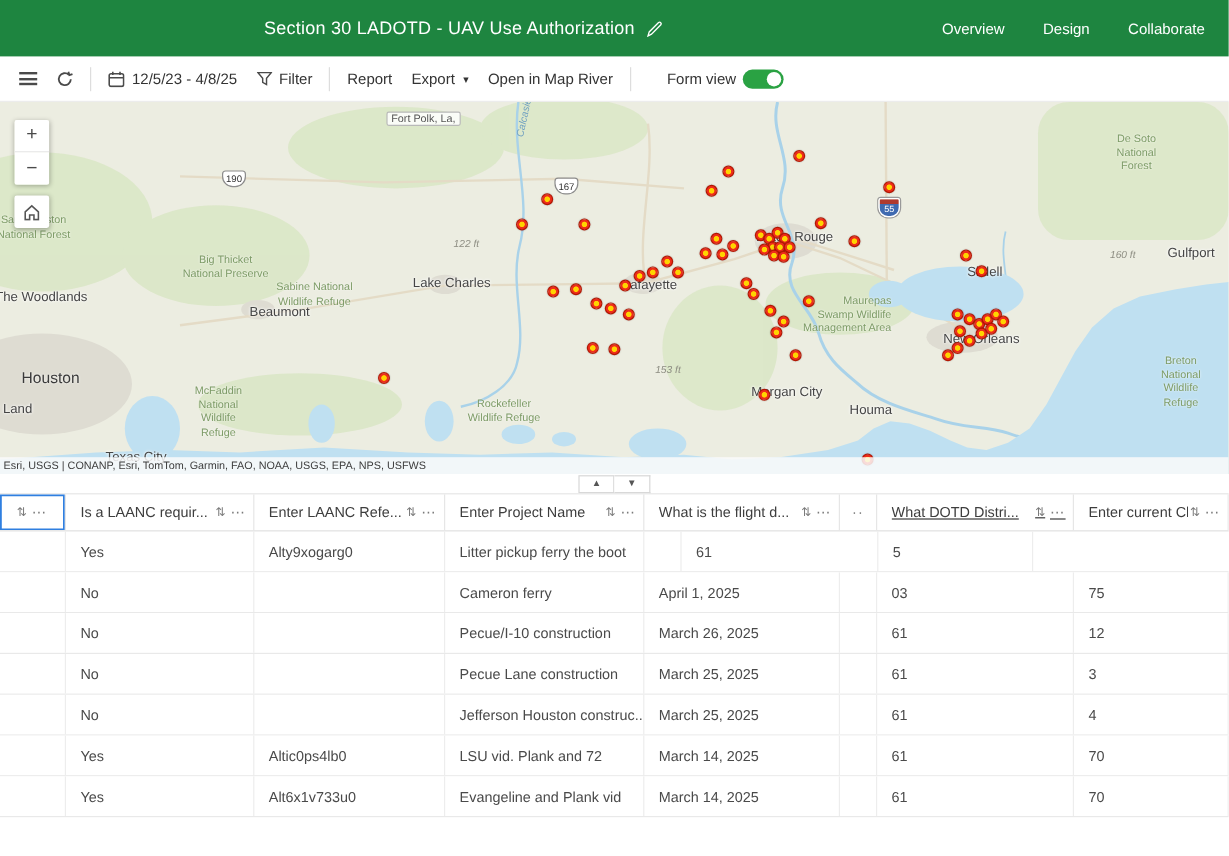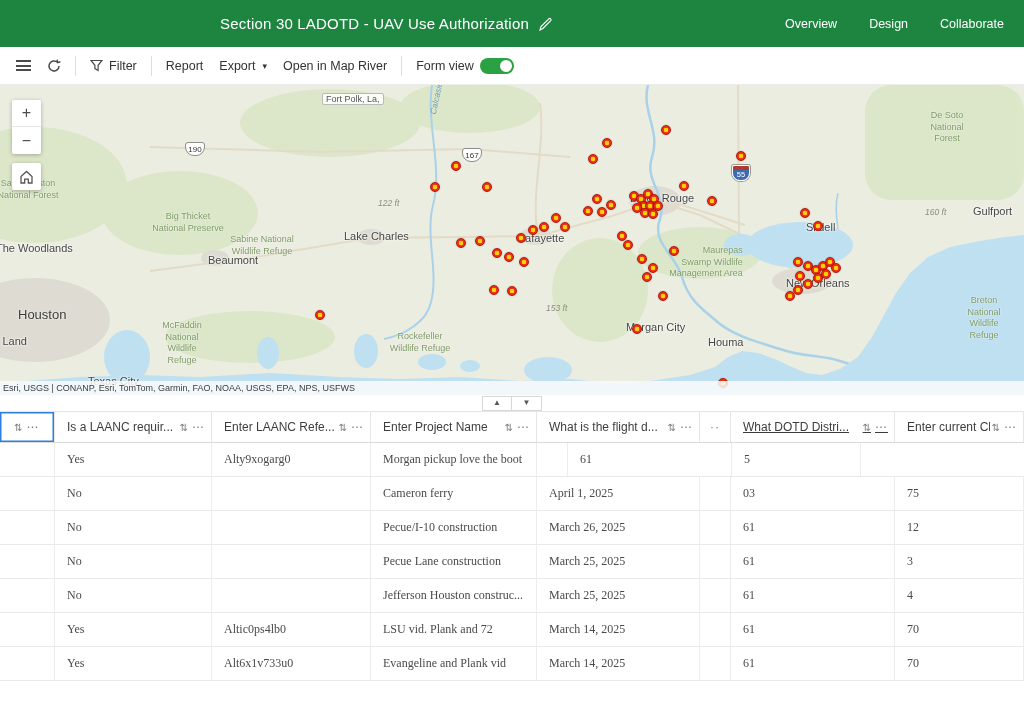--- a/index.html
+++ b/index.html
@@ -69,21 +69,21 @@
   .thead { display:flex; height:32px; border-top:1px solid #e6e6e6; border-bottom:1px solid #dadada; background:#fff; }
   .hcell { display:flex; align-items:center; padding:0 6px 0 12px; font-size:12px; color:#3d3d3d;
     border-right:1px solid #e6e6e6; overflow:hidden; cursor:pointer; }
   .hcell.focus { box-shadow:inset 0 0 0 1.5px #2f7fe0; }
   .hcell.narrow { justify-content:center; padding:0; }
   .hlabel { flex:1; white-space:nowrap; overflow:hidden; }
   .sorticon { font-size:10px; color:#7a7a7a; margin:0 4px 0 2px; }
   .menuicon { color:#7a7a7a; font-size:12px; letter-spacing:1px; }
   .trow { display:flex; height:34px; border-bottom:1px solid #e9e9e9; background:#fff; }
   .tcell { display:flex; align-items:center; padding:0 12px; font-size:12px; color:#4a4a4a;
-    border-right:1px solid #ededed; white-space:nowrap; overflow:hidden;font-family:Liberation Serif, serif; }
+    border-right:1px solid #ededed; white-space:nowrap; overflow:hidden; }
 </style>
 </head>
 <body>
 
 <div class="app">
 
   <header class="appbar">
     <div class="title-wrap">
       <span class="app-title">Section 30 LADOTD - UAV Use Authorization</span>
       <button class="pencil-btn">
@@ -104,34 +104,43 @@
         <span class="hamb"></span>
       </button>
     <button class="tbtn">
       <svg width="14" height="14" viewBox="0 0 14 14">
         <path d="M12 7 A5 5 0 1 1 10.4 3.3" fill="none" stroke="#4a4a4a" stroke-width="1.5"></path>
         <path d="M10 0.8 L10.8 3.6 L13.4 2.7" fill="none" stroke="#4a4a4a" stroke-width="1.5"></path>
       </svg>
     </button>
     <span class="vdiv"></span>
     <button class="tbtn">
+      <svg width="14" height="14" viewBox="0 0 14 14">
+        <rect x="1" y="2.5" width="12" height="10.5" rx="1.5" fill="none" stroke="#4a4a4a" stroke-width="1.3"></rect>
+        <line x1="1" y1="5.8" x2="13" y2="5.8" stroke="#4a4a4a" stroke-width="1.3"></line>
+        <line x1="4" y1="0.8" x2="4" y2="3.4" stroke="#4a4a4a" stroke-width="1.3"></line>
+        <line x1="10" y1="0.8" x2="10" y2="3.4" stroke="#4a4a4a" stroke-width="1.3"></line>
+      </svg>
+      <span>12/5/23 - 4/8/25</span>
+    </button>
+    <button class="tbtn">
       <svg width="13" height="13" viewBox="0 0 13 13">
         <path d="M1 1.5 H12 L8.1 6.3 V11.5 L4.9 9.6 V6.3 Z" fill="none" stroke="#4a4a4a" stroke-width="1.2"></path>
       </svg>
       <span>Filter</span>
     </button>
     <span class="vdiv"></span>
     <button class="tbtn">Report</button>
     <button class="tbtn">
       <span>Export</span>
       <span class="caret">▾</span>
     </button>
     <button class="tbtn">Open in Map River</button>
     <span class="vdiv"></span>
-    <span class="tbtn" style="padding-right:0;">Form view</span>
+    <span class="tbtn" style="padding-right:0;margin-left:16px;">Form view</span>
     <span class="toggle"></span>
   </div>
 
   <div class="map">
     <svg class="basemap" viewBox="0 0 1024 310" preserveAspectRatio="none">
       <rect width="1024" height="310" fill="#ecede1"></rect>
       <g fill="#d9e6c4" opacity="0.8">
         <rect x="865" y="0" width="159" height="115" rx="26"></rect>
         <ellipse cx="35" cy="100" rx="92" ry="58"></ellipse>
         <ellipse cx="180" cy="128" rx="78" ry="42"></ellipse>
@@ -334,21 +343,21 @@
           <span class="hlabel">Enter current Clou...</span>
           <span class="sorticon">⇅</span>
           <span class="menuicon">⋯</span>
         </div>
       </div>
     <div class="tbody">
         <div class="trow">
           <div class="tcell" style="width: 55px;"></div>
           <div class="tcell" style="width: 157px;">Yes</div>
           <div class="tcell" style="width: 159px;">Alty9xogarg0</div>
-          <div class="tcell" style="width: 166px;">Morgan pickup love the boot</div>
+          <div class="tcell" style="width: 166px;">Litter pickup ferry the boot</div>
           <div class="tcell" style="width: 31px;"></div>
           <div class="tcell" style="width: 164px;">61</div>
           <div class="tcell" style="width: 129px;">5</div>
         </div>
         <div class="trow">
           <div class="tcell" style="width: 55px;"></div>
           <div class="tcell" style="width: 157px;">No</div>
           <div class="tcell" style="width: 159px;"></div>
           <div class="tcell" style="width: 166px;">Cameron ferry</div>
           <div class="tcell" style="width: 163px;">April 1, 2025</div>

